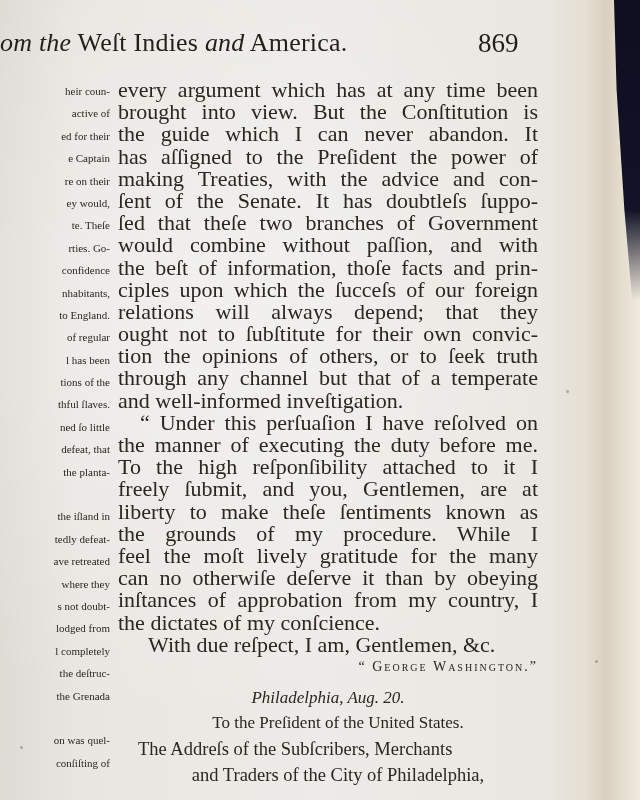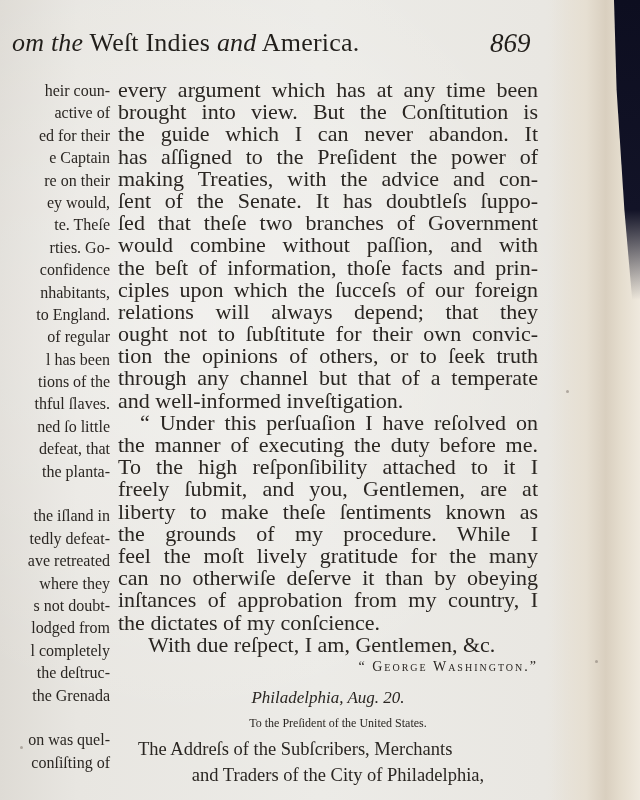--- a/index.html
+++ b/index.html
@@ -19,36 +19,36 @@
   .page-edge {
     position: absolute; top: 0; right: 0; width: 90px; height: 800px;
     background: linear-gradient(90deg, rgba(0,0,0,0) 0%, #e6dfd2 40%, #d9cfbf 62%, #e4dccd 78%, #efe9de 100%);
   }
   .dark-strip {
     position: absolute; top: 0; right: 0; width: 26px; height: 300px;
     background: linear-gradient(180deg, #0d0e20 0%, #121327 70%, rgba(18,19,39,0) 100%);
     clip-path: polygon(0 0, 100% 0, 100% 100%, 70% 100%, 40% 70%, 10% 30%);
   }
   .header {
-    position: absolute; left: 12px; top: 28px; width: 560px; height: 40px;
+    position: absolute; left: 0; top: 28px; width: 560px; height: 40px;
   }
   .running-head {
     position: absolute; left: 0; top: 0; font-size: 26px; letter-spacing: 0.2px;
     white-space: nowrap; color: #221f1b;
   }
   .running-head .it { font-style: italic; }
   .page-number {
-    position: absolute; left: 478px; top: 0; font-size: 27px; color: #221f1b; font-style: italic;
+    position: absolute; left: 478px; top: 0; font-size: 27px; color: #221f1b;
   }
   .col-left {
     position: absolute; left: 0; top: 80px; width: 112px; height: 720px;
     overflow: hidden;
   }
   .col-left .line {
-    height: 22.4px; line-height: 22.4px; font-size: 16px; white-space: nowrap;
+    height: 22.4px; line-height: 22.4px; font-size: 11px; white-space: nowrap;
     text-align: right; padding-right: 2px;
   }
   .col-right {
     position: absolute; left: 118px; top: 79px; width: 440px;
   }
   .col-right .line {
     height: 22.2px; line-height: 22.2px; font-size: 22px; white-space: nowrap;
     text-align: justify; text-align-last: justify; width: 420px;
   }
   .col-right .line.last { text-align-last: left; }
@@ -56,21 +56,21 @@
   .closing { padding-left: 30px; text-align-last: left !important; }
   .signature {
     height: 22.2px; line-height: 22.2px; font-size: 14px; letter-spacing: 2px;
     text-align: right; width: 420px; font-variant: small-caps;
   }
   .dateline {
     margin-top: 8px; text-align: center; width: 420px; font-size: 17px;
     font-style: italic; height: 24px; line-height: 24px;
   }
   .address-title {
-    text-align: center; width: 440px; font-size: 12px; height: 26px; line-height: 26px;
+    text-align: center; width: 440px; font-size: 17px; height: 26px; line-height: 26px;
   }
   .address-sub {
     width: 440px; font-size: 18.5px; height: 26px; line-height: 26px; white-space: nowrap;
     padding-left: 20px; box-sizing: border-box;
   }
   .address-sub.center { text-align: center; padding-left: 0; }
   .speck { position: absolute; width: 3px; height: 3px; border-radius: 50%; background: #8a8178; opacity: 0.6; }
 </style>
 </head>
 <body>

